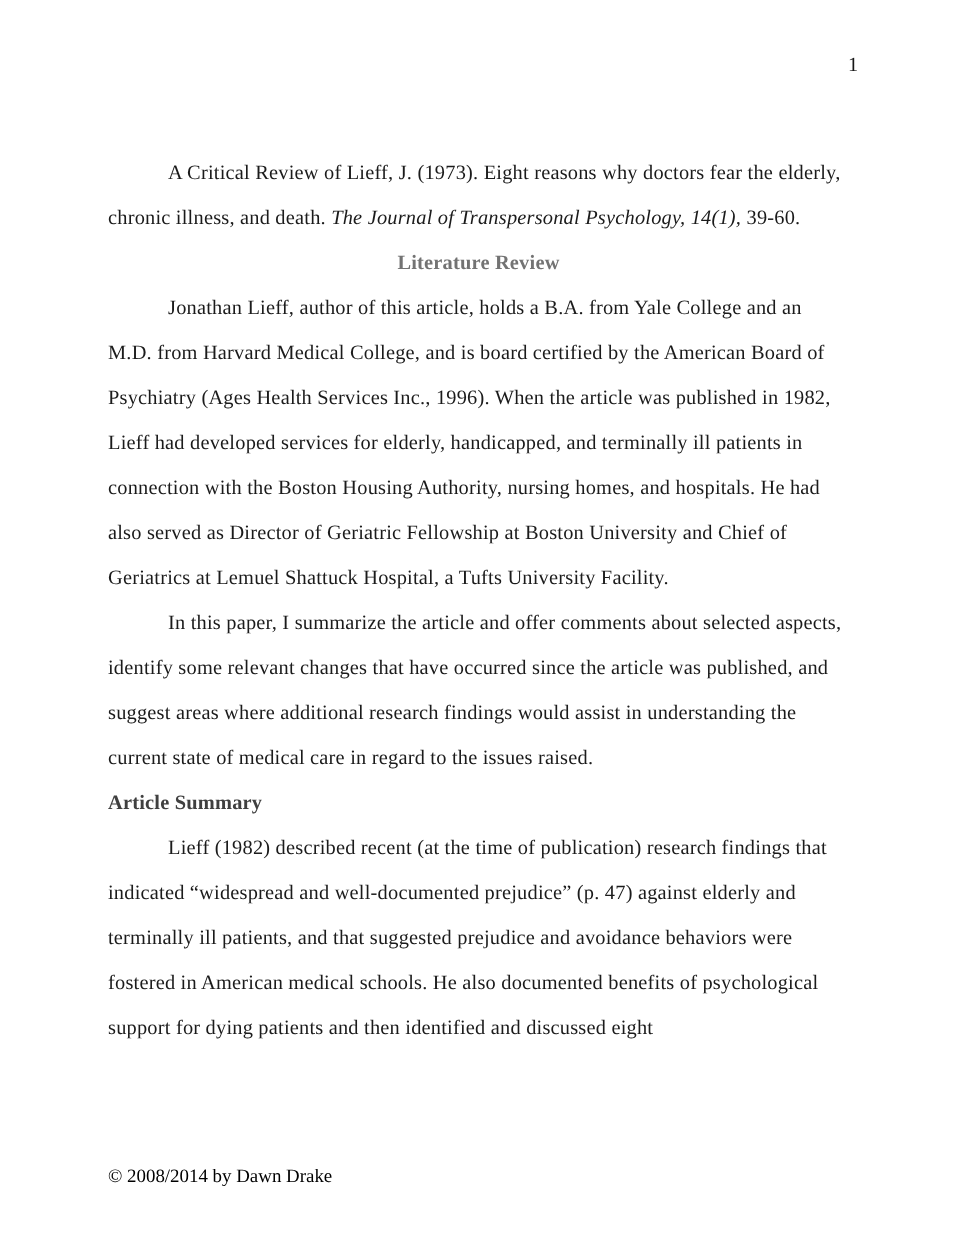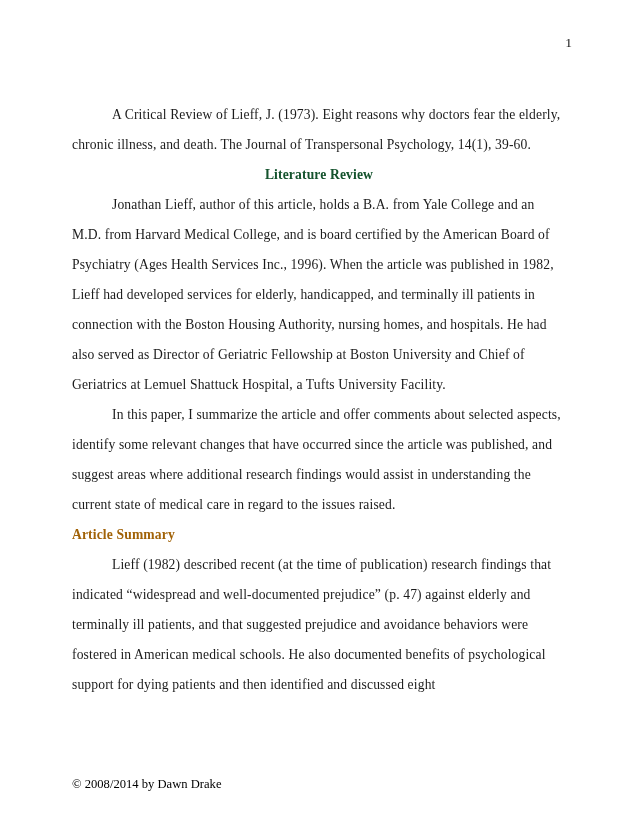--- a/index.html
+++ b/index.html
@@ -47,39 +47,40 @@
     text-align: left;
     color: #1b1b1b;
     letter-spacing: 0.01em;
   }
 
   p.indented {
     text-indent: 40px;
   }
 
   .italic {
+    font-style: italic;
   }
 
   h2.heading-centered {
     margin: 0;
     font-size: 13.6px;
     line-height: 30px;
     font-weight: bold;
     text-align: center;
-    color: #14532d;
+    color: #737373;
     letter-spacing: 0.01em;
   }
 
   h2.heading-left {
     margin: 0;
     font-size: 13.6px;
     line-height: 30px;
     font-weight: bold;
     text-align: left;
-    color: #a16207;
+    color: #404040;
     letter-spacing: 0.01em;
   }
 
   
   .footer {
     position: absolute;
     left: 72px;
     bottom: 34px;
     font-size: 12.6px;
     line-height: 1.2;

